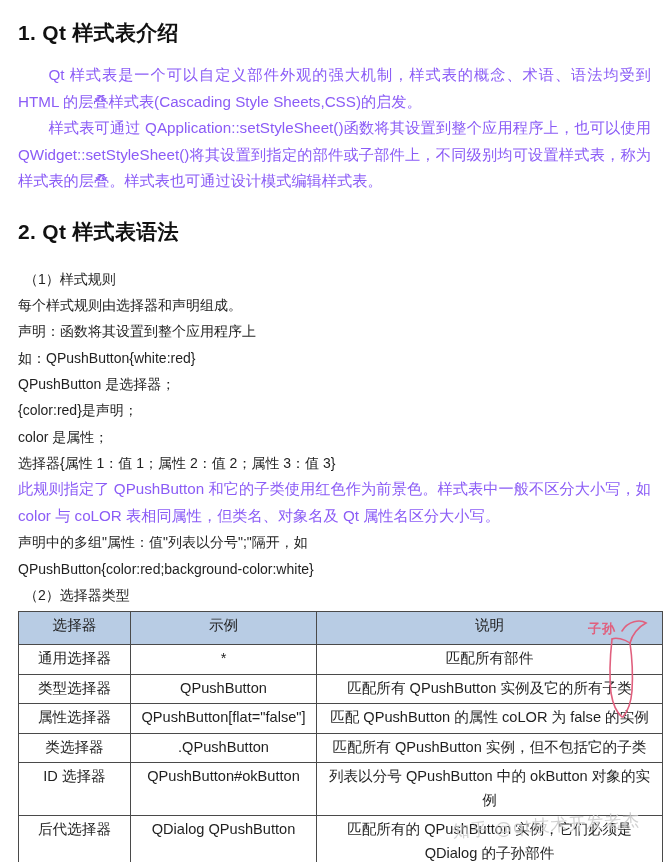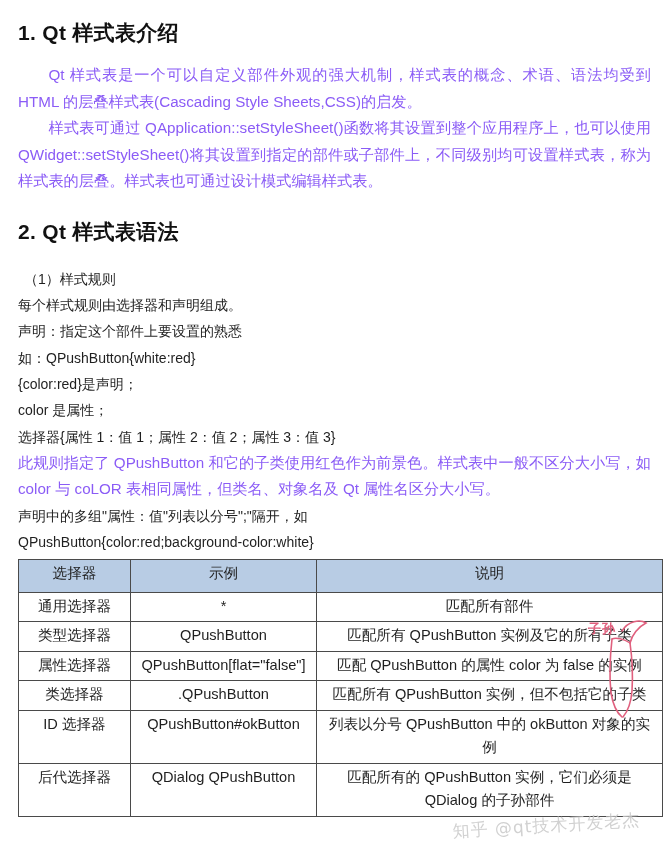--- a/index.html
+++ b/index.html
@@ -143,31 +143,33 @@
   <div class="gap-before-h2"></div>
 
   <div class="heading-2-wrap">
     <h1 class="section-heading">2. Qt 样式表语法</h1>
   </div>
   <div class="gap-after-h2"></div>
 
   <div class="line sub">（1）样式规则</div>
 
   <div class="line">每个样式规则由选择器和声明组成。</div>
-  <div class="line">声明：指定这个部件上要设置的熟悉</div>
+  <div class="line">声明：函数将其设置到整个应用程序上</div>
   <div class="line">如：QPushButton{white:red}</div>
+  <div class="line">QPushButton 是选择器；</div>
   <div class="line">{color:red}是声明；</div>
   <div class="line">color 是属性；</div>
   <div class="line">选择器{属性 1：值 1；属性 2：值 2；属性 3：值 3}</div>
 
   <p class="para">此规则指定了 QPushButton 和它的子类使用红色作为前景色。样式表中一般不区分大小写，如 color 与 coLOR 表相同属性，但类名、对象名及 Qt 属性名区分大小写。</p>
 
   <div class="line">声明中的多组"属性：值"列表以分号";"隔开，如</div>
   <div class="line">QPushButton{color:red;background-color:white}</div>
 
+  <div class="line sub">（2）选择器类型</div>
 
   <table class="selector-table">
     <colgroup>
       <col class="col-a">
         <col class="col-b">
         <col class="col-c">
     </colgroup>
     <thead>
       <tr>
         <th>选择器</th>
@@ -182,21 +184,21 @@
         <td>匹配所有部件</td>
       </tr>
       <tr>
         <td>类型选择器</td>
         <td>QPushButton</td>
         <td>匹配所有 QPushButton 实例及它的所有子类</td>
       </tr>
       <tr>
         <td>属性选择器</td>
         <td>QPushButton[flat="false"]</td>
-        <td>匹配 QPushButton 的属性 color 为 false 的实例</td>
+        <td>匹配 QPushButton 的属性 coLOR 为 false 的实例</td>
       </tr>
       <tr>
         <td>类选择器</td>
         <td>.QPushButton</td>
         <td>匹配所有 QPushButton 实例，但不包括它的子类</td>
       </tr>
       <tr>
         <td>ID 选择器</td>
         <td>QPushButton#okButton</td>
         <td>列表以分号 QPushButton 中的 okButton 对象的实例</td>

